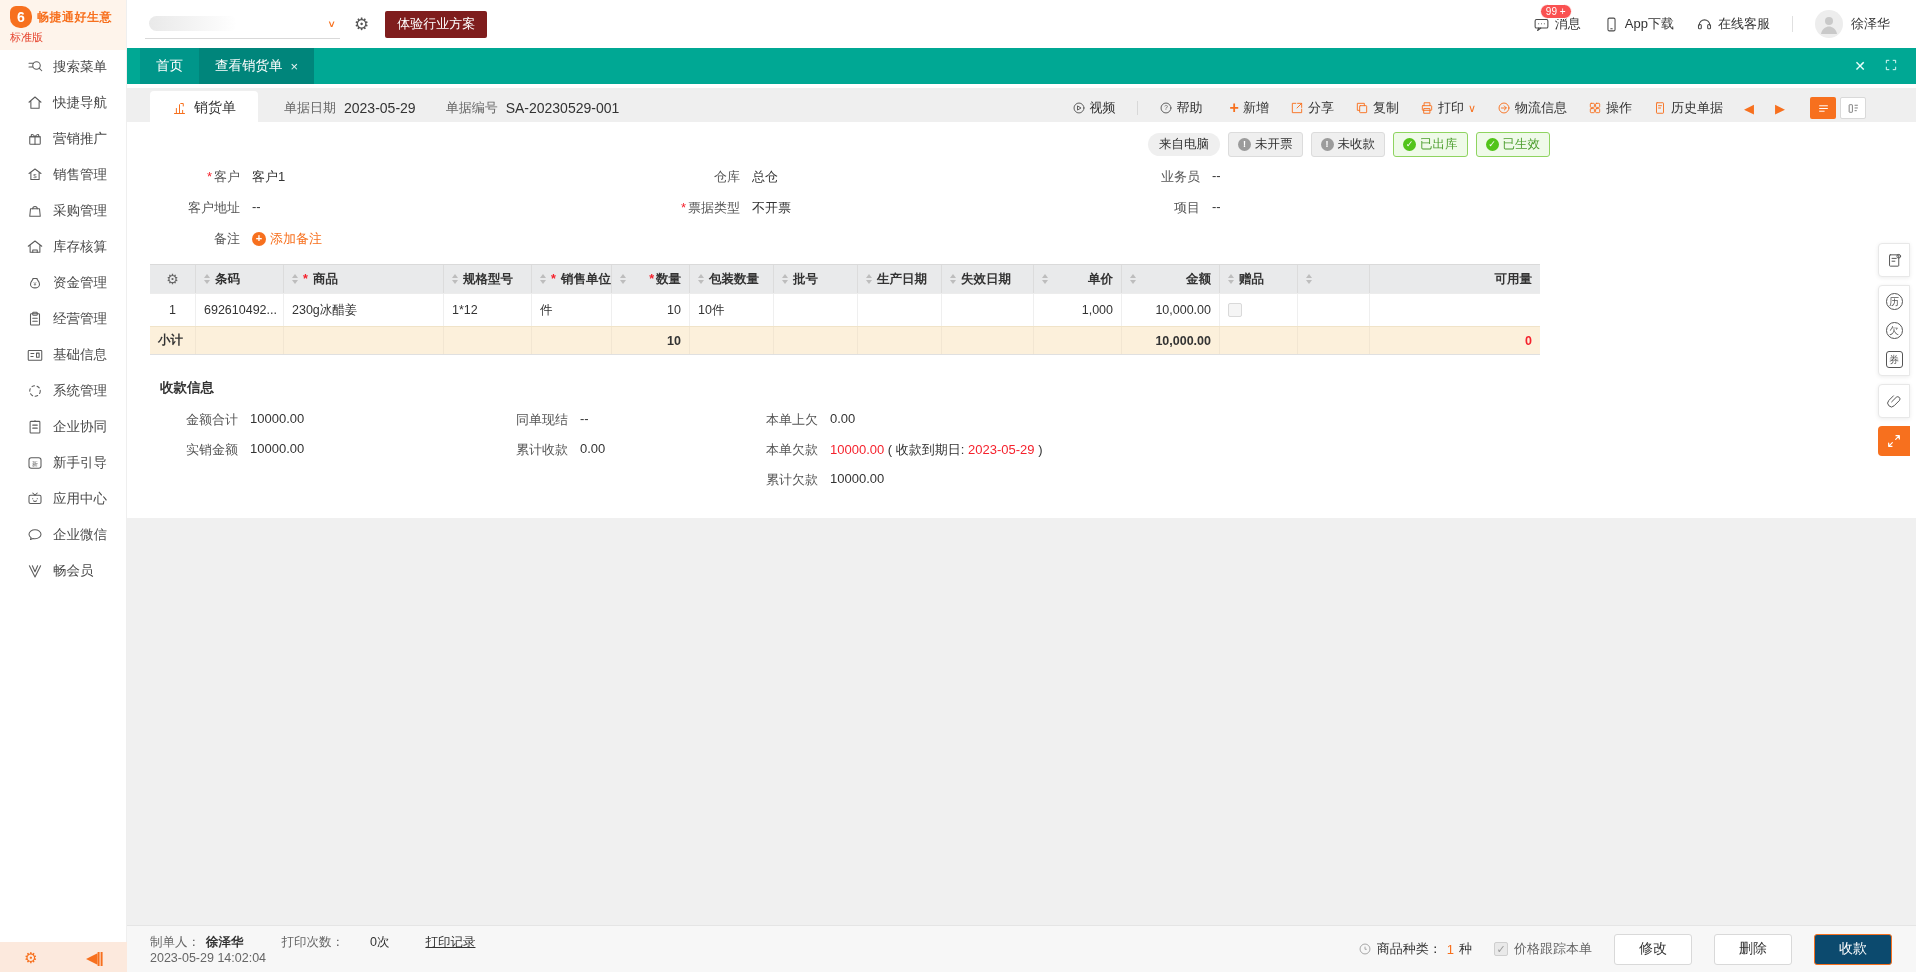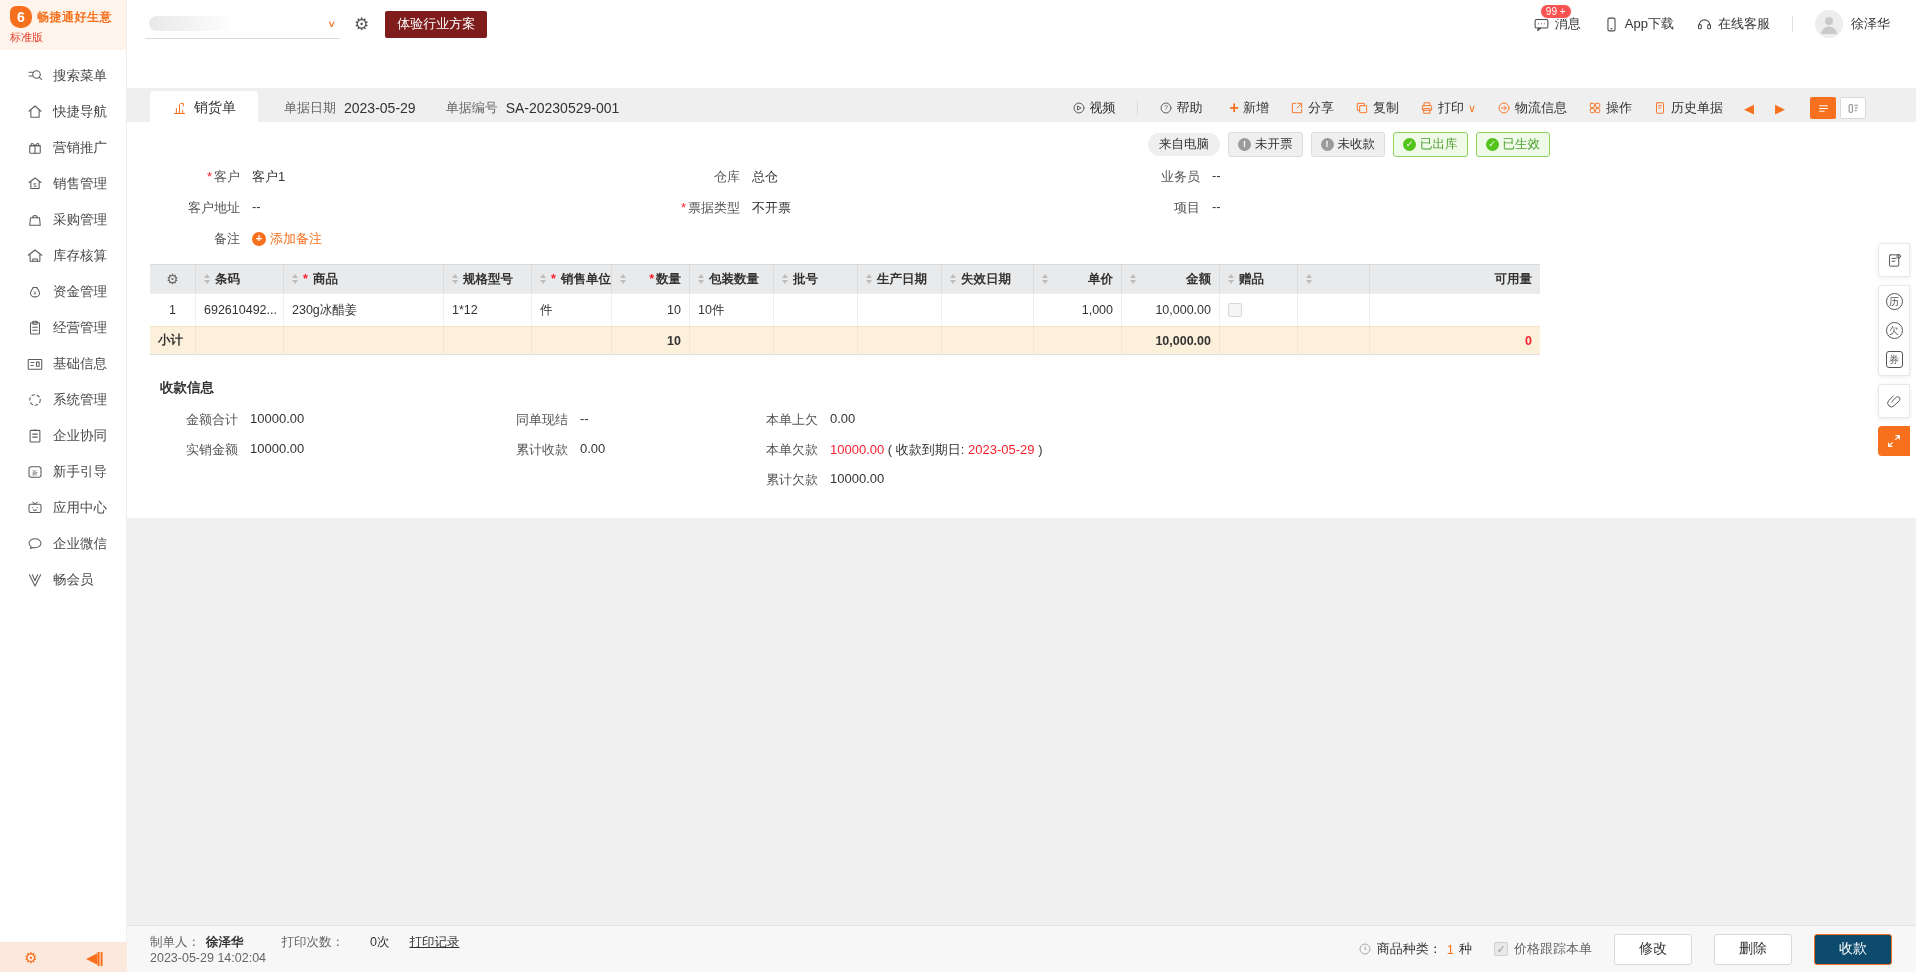--- a/index.html
+++ b/index.html
@@ -8,21 +8,21 @@
   #app { position:relative; width:1916px; height:972px; background:#fff; }
 
   
   .sidebar { position:absolute; left:0; top:0; width:127px; height:972px; background:#fff; border-right:1px solid #efefef; z-index:5; }
   .logo-area { height:50px; background:#FEF4EB; padding:6px 8px 0 10px; position:relative; }
   .logo-row { display:flex; align-items:center; gap:5px; }
   .logo-mark { width:22px; height:22px; background:#F7701E; border-radius:6px 10px 10px 10px; color:#fff; font-weight:bold; font-size:14px; display:flex; align-items:center; justify-content:center; }
   .logo-text { color:#F7701E; font-size:12px; font-weight:bold; letter-spacing:0.5px; white-space:nowrap; }
   .edition { color:#E6452F; font-size:11px; margin-top:2px; }
   .menu { padding-top:8px; }
-  .menu-item { height:36px; display:flex; align-items:center; gap:9px; padding-left:26px; cursor:pointer; color:#4a4a4a; font-size:13.5px; }
+  .menu-item { height:36px; display:flex; align-items:flex-start; gap:9px; padding-left:26px; cursor:pointer; color:#4a4a4a; font-size:13.5px; }
   .mi-ic { width:18px; height:18px; flex:0 0 18px; display:flex; align-items:center; justify-content:center; }
   .mi-ic svg { width:18px; height:18px; stroke:#5b5b5b; fill:none; stroke-width:1.4; stroke-linecap:round; stroke-linejoin:round; }
   .mi-ic svg text { stroke:none; fill:#5b5b5b; }
   .sb-bottom { position:absolute; left:0; bottom:0; width:127px; height:30px; background:#FCE9DD; display:flex; align-items:center; justify-content:space-around; }
   .sb-bottom .obtn { color:#F7701E; font-size:15px; cursor:pointer; line-height:1; }
   .collapse-glyph { font-size:12px; font-weight:bold; letter-spacing:-1px; }
 
   
   .tophdr { position:absolute; left:127px; top:0; width:1789px; height:48px; background:#fff; display:flex; align-items:center; }
   .org-select { display:flex; align-items:center; width:195px; margin-left:18px; border-bottom:1px solid #d9d9d9; height:30px; justify-content:space-between; cursor:pointer; }
@@ -127,21 +127,21 @@
   .red { color:#F5222D; }
 
   .filler { position:absolute; left:127px; top:518px; width:1789px; height:407px; background:#F0F0F0; }
 
   
   .footer { position:absolute; left:127px; top:925px; width:1789px; height:47px; background:#F7F7F7; border-top:1px solid #E5E5E5; display:flex; align-items:center; padding:0 24px 0 23px; }
   .ft-left { display:flex; flex-direction:column; gap:0; font-size:12.5px; color:#666; }
   .ft-l1 { display:flex; gap:6px; align-items:center; }
   .ft-name { color:#333; font-weight:bold; }
   .ft-count { color:#333;margin-left:20px; }
-  .ft-link { color:#333; text-decoration:underline; cursor:pointer; margin-left:14px;text-align:center; }
+  .ft-link { color:#333; text-decoration:underline; cursor:pointer; margin-left:30px;text-align:center; }
   .ft-gap { width:26px; }
   .ft-right { margin-left:auto; display:flex; align-items:center; gap:22px; }
   .sku { display:flex; align-items:center; gap:5px; color:#333; }
   .sku svg { width:14px; height:14px; stroke:#9b9b9b; fill:none; stroke-width:1.5; }
   .sku-n { color:#F7701E; }
   .track { display:flex; align-items:center; gap:6px; color:#666; }
   .chk-on { width:14px; height:14px; border:1px solid #CFCFCF; background:#E9E9E9; border-radius:2px; color:#9a9a9a; font-size:11px; line-height:13px; text-align:center; }
   .btn { height:31px; min-width:78px; border-radius:3px; font-size:14px; cursor:pointer; display:flex; align-items:center; justify-content:center; padding:0 18px; }
   .btn-plain { background:#fff; border:1px solid #D9D9D9; color:#333; }
   .btn-orange { background:#0c4a6e; border:1px solid #F7701E; color:#fff; }
@@ -349,20 +349,35 @@
           <svg viewBox="0 0 24 24">
               <circle cx="12" cy="9" r="4" fill="#C9C9C9" stroke="none"></circle>
               <path d="M4 22c1-5.5 5-7.5 8-7.5s7 2 8 7.5z" fill="#C9C9C9" stroke="none"></path>
             </svg>
         </span>
         <span>徐泽华</span>
       </div>
     </div>
   </div>
 
+  <div class="tabbar">
+    <div class="tb-tab tb-home">首页</div>
+    <div class="tb-tab tb-active">
+      <span>查看销货单</span>
+      <span class="tb-close">×</span>
+    </div>
+    <div class="tb-right">
+      <span class="tb-x">✕</span>
+      <span class="tb-fs">
+        <svg viewBox="0 0 24 24">
+            <path d="M4 9V4h5M15 4h5v5M20 15v5h-5M9 20H4v-5"></path>
+          </svg>
+      </span>
+    </div>
+  </div>
 
   <div class="docstrip">
     <div class="doc-tab">
       <svg viewBox="0 0 24 24">
           <path d="M4 20h16"></path>
           <path d="M7 20v-8M12 20V6M17 20v-5"></path>
           <path d="M14 4h4v4"></path>
         </svg>
       <span>销货单</span>
     </div>

